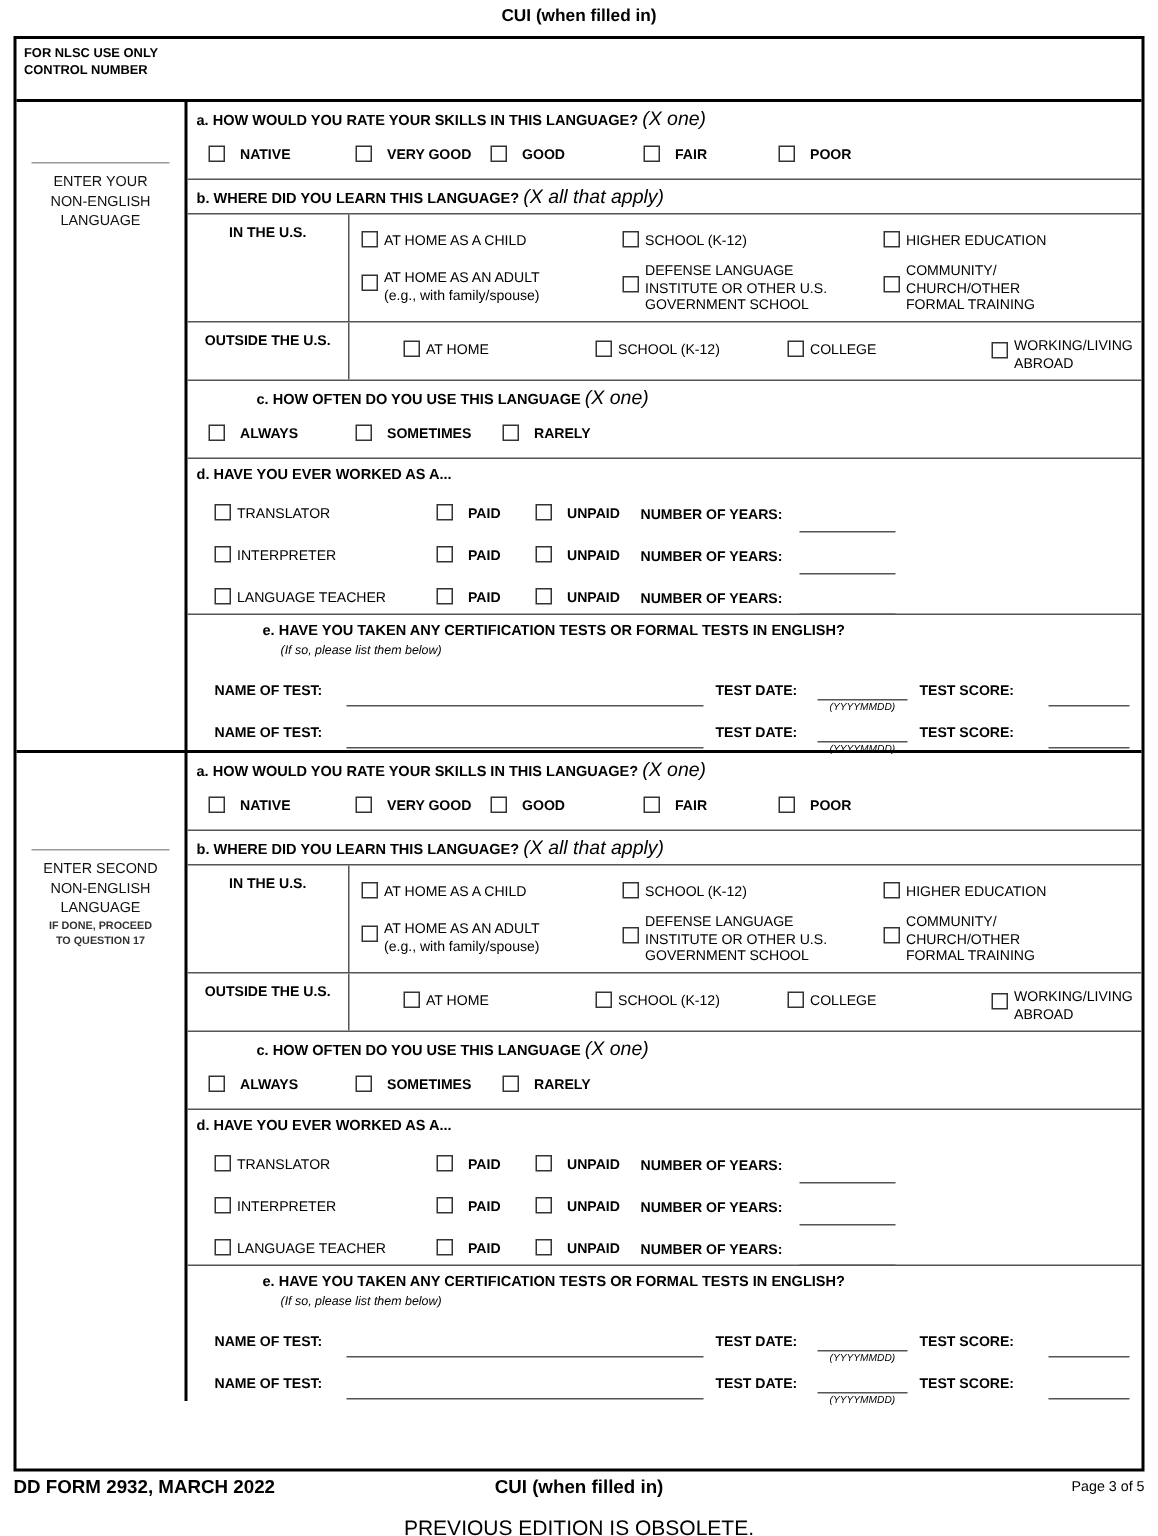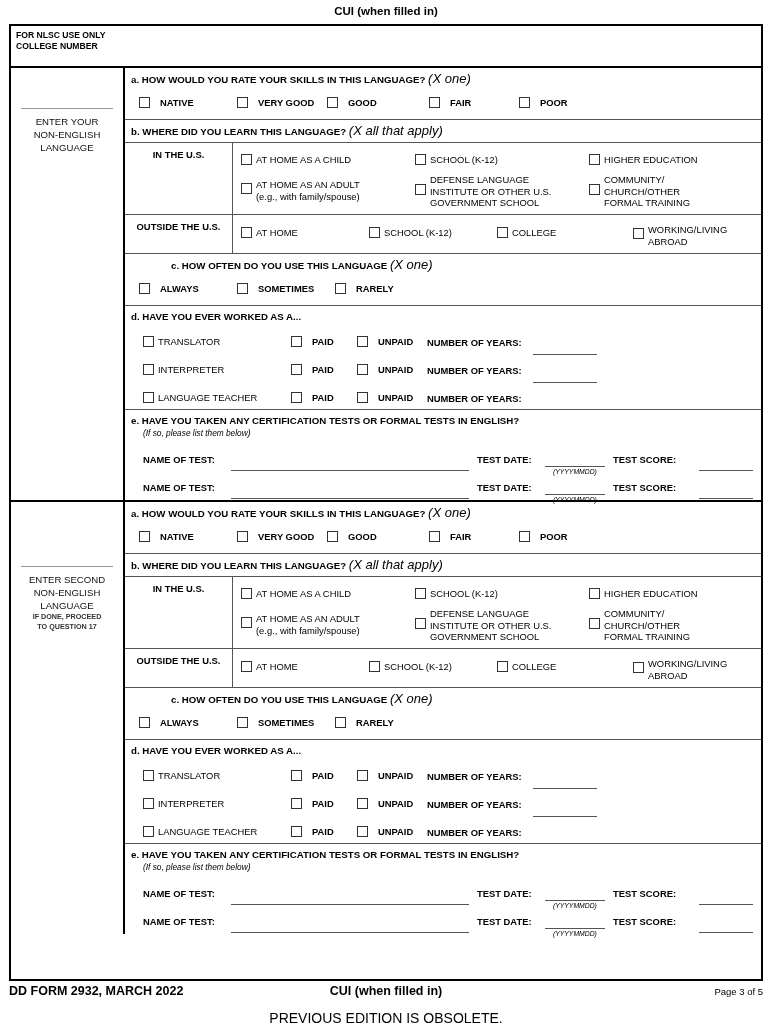--- a/index.html
+++ b/index.html
@@ -90,21 +90,21 @@
   .side-sub {
     font-size: 7.2px;
     line-height: 10px;
     font-weight: bold;
     color: #333;
   }
 
   .qcol { flex: 1 1 auto; }
 
   .qrow { border-bottom: 1px solid #555; position: relative; }
-  .qrow:last-child { border-bottom: none; }
+  .qrow:last-child { border-bottom: none; padding-left: 44px; }
 
   .qhead {
     font-size: 9.7px;
     font-weight: bold;
     padding: 4px 0 0 6px;
     line-height: 13px;
   }
   .qhead .ital {
     font-weight: normal;
     font-style: italic;
@@ -141,21 +141,21 @@
     font-weight: normal;
     white-space: pre-line;
   }
 
   
   .rating-row { height: 52px; }
 
   
   .where-head { height: 22px; }
   .inus-row { display: flex; border-bottom: 1px solid #555; height: 72px; }
-  .outus-row { display: flex; height: 38px; }
+  .outus-row { display: flex; height: 38px; gap: 28px; }
   .inus-lbl, .outus-lbl {
     width: 108px; flex: 0 0 108px;
     border-right: 1px solid #555;
     font-size: 9.4px; font-weight: bold;
     text-align: center;
     padding-top: 6px;
   }
   .inus-body, .outus-body { flex: 1 1 auto; position: relative; }
 
   
@@ -188,21 +188,21 @@
 </head>
 <body>
 
 <div class="cui-top">CUI (when filled in)</div>
 
 <div class="form-frame">
 
   <div class="title-row">
     <div class="control-cell">
       <div>FOR NLSC USE ONLY</div>
-      <div>COLLEGE NUMBER</div>
+      <div>CONTROL NUMBER</div>
     </div>
   </div>
 
   <div class="lang-block first">
 
     <div class="side-col">
       <div class="side-label" style="top:40px;">
         <div class="rule"></div>
         <div>ENTER YOUR</div>
         <div>NON-ENGLISH</div>

